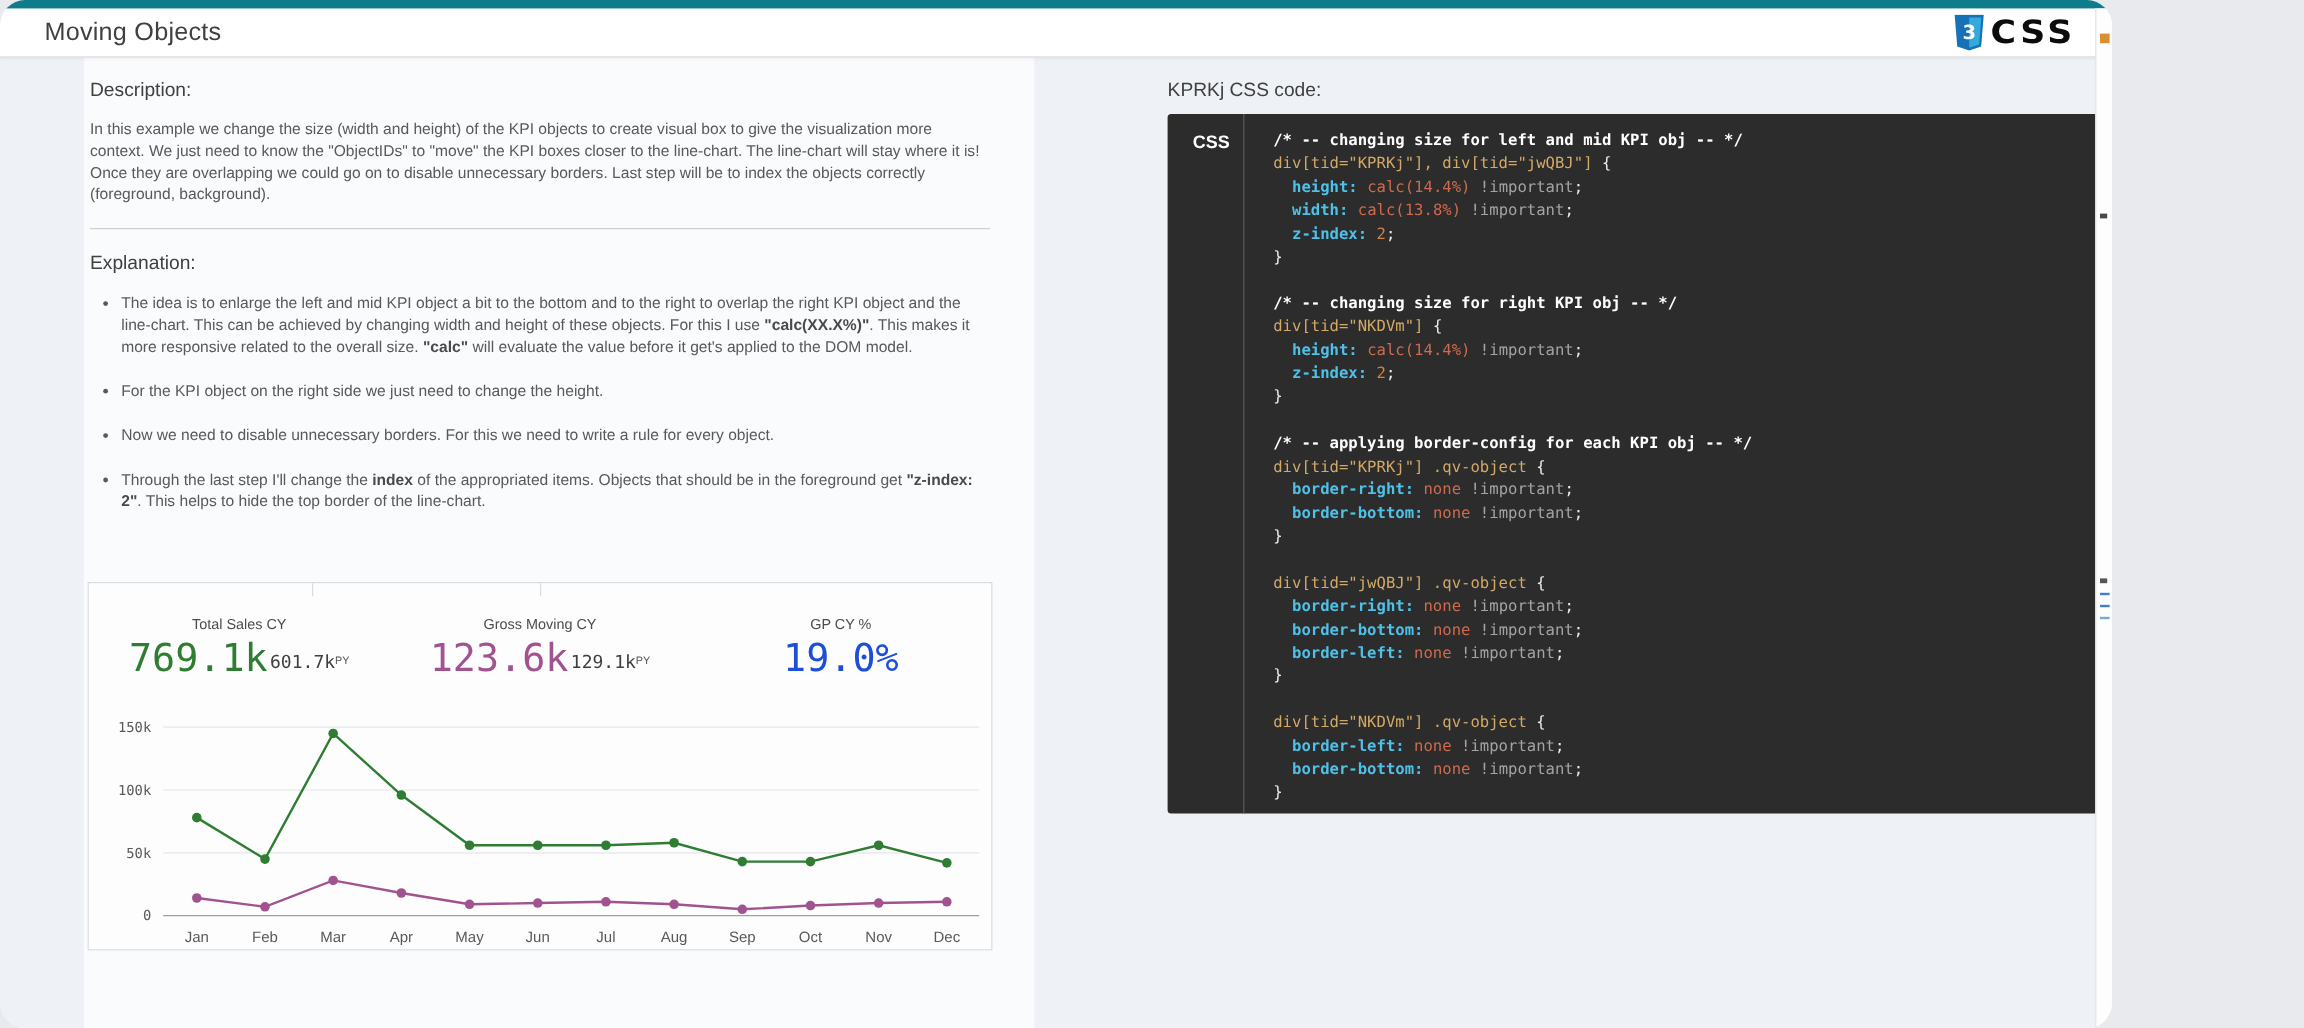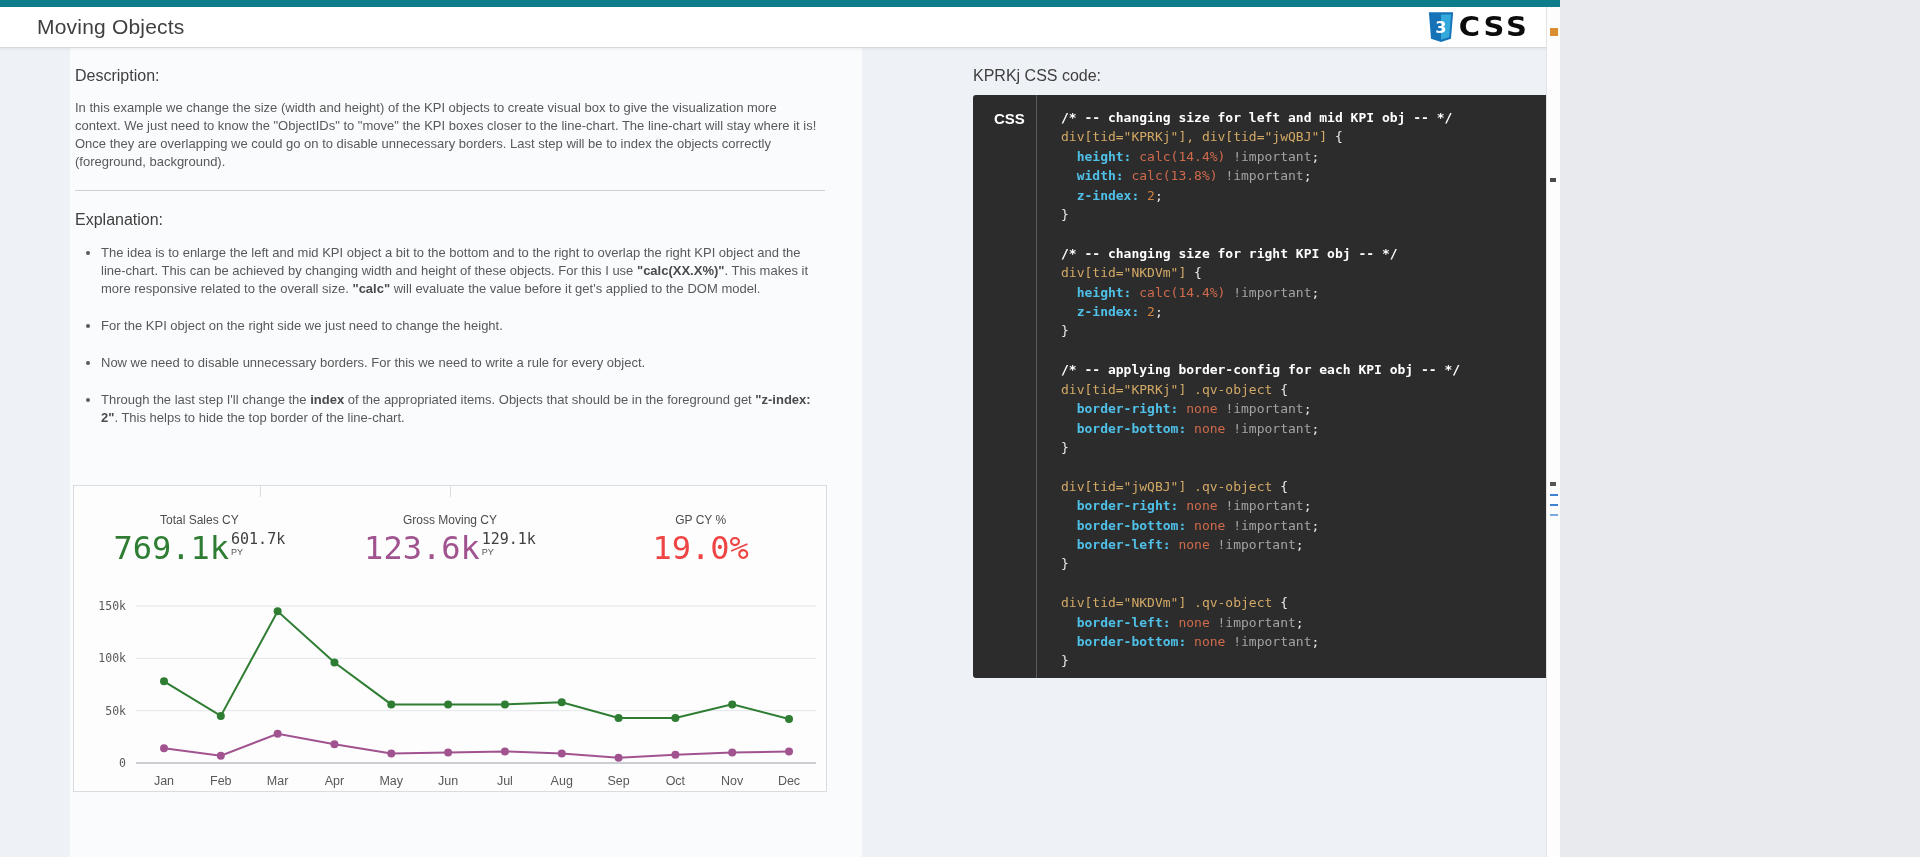--- a/index.html
+++ b/index.html
@@ -1,16 +1,16 @@
 <!DOCTYPE html>
 <html><head>
 <meta charset="utf-8">
 <style>
   html,body{margin:0;padding:0;background:#e8eaee;}
-  .app{position:relative;width:1560px;height:857px;background:#eef1f5;font-family:"Liberation Sans",sans-serif;overflow:hidden;}
+  .app{position:relative;width:1760px;height:857px;background:#eef1f5;font-family:"Liberation Sans",sans-serif;overflow:hidden;border-radius:21px;}
   
   .topbar{position:absolute;top:0;left:0;right:0;height:7px;background:#0d7c8b;z-index:6;}
   .header{position:absolute;top:7px;left:0;right:0;height:40px;background:#ffffff;border-bottom:1px solid #d8d8d8;box-shadow:0 1px 3px rgba(0,0,0,.07);z-index:5;}
   .title{position:absolute;left:37px;top:50%;transform:translateY(-50%);font-size:21px;font-weight:400;color:#404040;margin:0;letter-spacing:.2px;}
   .logo{position:absolute;right:30px;top:3px;display:flex;align-items:center;gap:5px;}
   .logo-shield{width:26px;height:31px;}
   .logo-text{font-family:"DejaVu Sans",sans-serif;font-size:29px;font-weight:800;color:#0c0c0c;letter-spacing:3px;transform:scaleY(.92);}
   
   .page{position:absolute;top:47px;left:0;right:0;height:810px;}
   .left-sheet{position:absolute;left:70px;top:0;width:792px;height:810px;background:#fafbfd;}
@@ -24,21 +24,21 @@
   .expl-list{margin:15px 0 0 0;padding-left:26px;font-size:13px;line-height:18px;}
   .expl-list li{margin-bottom:19px;color:#595959;}
   .expl-list b{color:#4a4a4a;}
   
   .dash-panel{position:absolute;left:73px;top:438px;width:754px;height:307px;background:#fdfdfe;border:1px solid #d9dce1;box-sizing:border-box;}
   .kpi-row{position:absolute;top:0;left:0;right:0;height:100px;display:flex;}
   .kpi{flex:1;text-align:center;padding-top:27px;}
   .kpi-label{font-size:12px;color:#4c4c4c;}
   .kpi-value-row{margin-top:4px;display:inline-flex;align-items:flex-start;}
   .kpi-main{font-family:"DejaVu Sans Mono",monospace;font-size:32px;line-height:34px;color:#404040;}
-  .kpi-sub-wrap{display:flex;flex-direction:column;align-items:flex-start;margin-left:2px;margin-top:1px;}
+  .kpi-sub-wrap{display:flex;flex-direction:row;align-items:flex-start;margin-left:2px;margin-top:14px;}
   .kpi-sub{font-family:"DejaVu Sans Mono",monospace;font-size:15px;line-height:15px;color:#404040;}
   .kpi-py{font-size:9px;line-height:10px;color:#555555;}
   .kpi-sep{position:absolute;top:0;width:1px;height:11px;background:#dcdcdc;}
   .sep1{left:186px;} .sep2{left:376px;}
   .chart{position:absolute;left:0;top:100px;}
   
   .right-col{position:absolute;left:973px;top:0;width:864px;}
   .h-code{margin-top:20px;}
   .codeblock{margin-top:10px;height:583px;background:#2c2c2c;border-radius:3px;display:flex;box-sizing:border-box;overflow:hidden;}
   .code-gutter{width:64px;box-sizing:border-box;padding:15px 0 0 21px;font-size:15px;font-weight:700;color:#ffffff;border-right:1px solid #5a5a5a;flex:none;}
@@ -114,21 +114,21 @@
             <span class="kpi-main" style="color: rgb(161, 83, 143);">123.6k</span>
             <span class="kpi-sub-wrap">
               <span class="kpi-sub">129.1k</span>
               <span class="kpi-py">PY</span>
             </span>
           </div>
         </div>
         <div class="kpi">
           <div class="kpi-label">GP CY %</div>
           <div class="kpi-value-row">
-            <span class="kpi-main" style="color: #ef4444;">19.0%</span>
+            <span class="kpi-main" style="color: #1d4ed8;">19.0%</span>
           </div>
         </div>
       </div>
       <div class="kpi-sep sep1"></div>
       <div class="kpi-sep sep2"></div>
       <svg class="chart" width="754" height="207" viewBox="0 0 754 207">
           <line x1="62" x2="742" y1="177" y2="177" stroke="#9aa0a6" stroke-width="1"></line>
           <text x="52" y="181" text-anchor="end" fill="#595959" font-family="DejaVu Sans Mono, monospace" font-size="11.5">0</text>
           <line x1="62" x2="742" y1="124.66666666666667" y2="124.66666666666667" stroke="#e4e6ea" stroke-width="1"></line>
           <text x="52" y="128.66666666666669" text-anchor="end" fill="#595959" font-family="DejaVu Sans Mono, monospace" font-size="11.5">50k</text>

